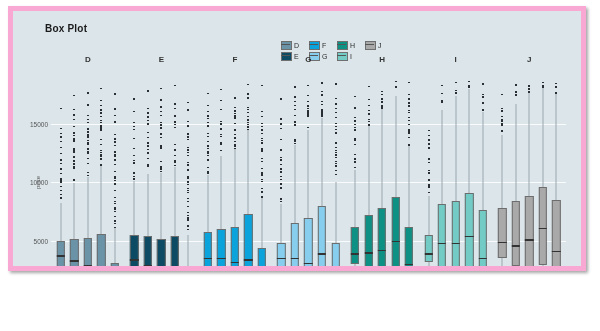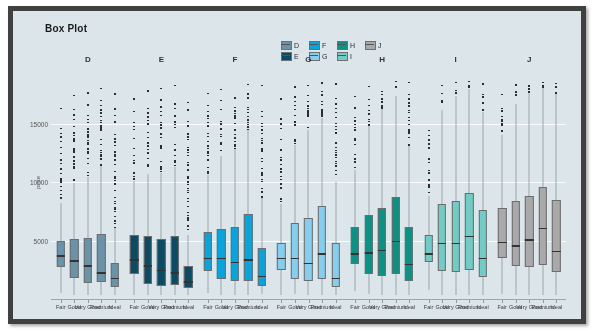--- a/index.html
+++ b/index.html
@@ -2,22 +2,22 @@
 <html><head>
 <meta charset="utf-8">
 <style>
   html,body{margin:0;padding:0;}
   body{
     width:600px;height:331px;overflow:hidden;
     background:#ffffff;
     font-family:"Liberation Sans","DejaVu Sans",sans-serif;
   }
   #frame{
-    position:absolute;left:8px;top:6px;width:578px;height:318px;
-    background:#404040;
+    position:absolute;left:8px;top:6px;width:578px;height:265px;
+    background:#f9a8d4;
     box-shadow:2px 2px 3px rgba(0,0,0,0.35);
   }
   #panel{
     position:absolute;left:5px;top:5px;right:5px;bottom:5px;
     background:#dbe5ea;
     overflow:hidden;
   }
   #title{
     position:absolute;left:32px;top:12px;
     font-size:10px;font-weight:bold;color:#1a1a1a;

